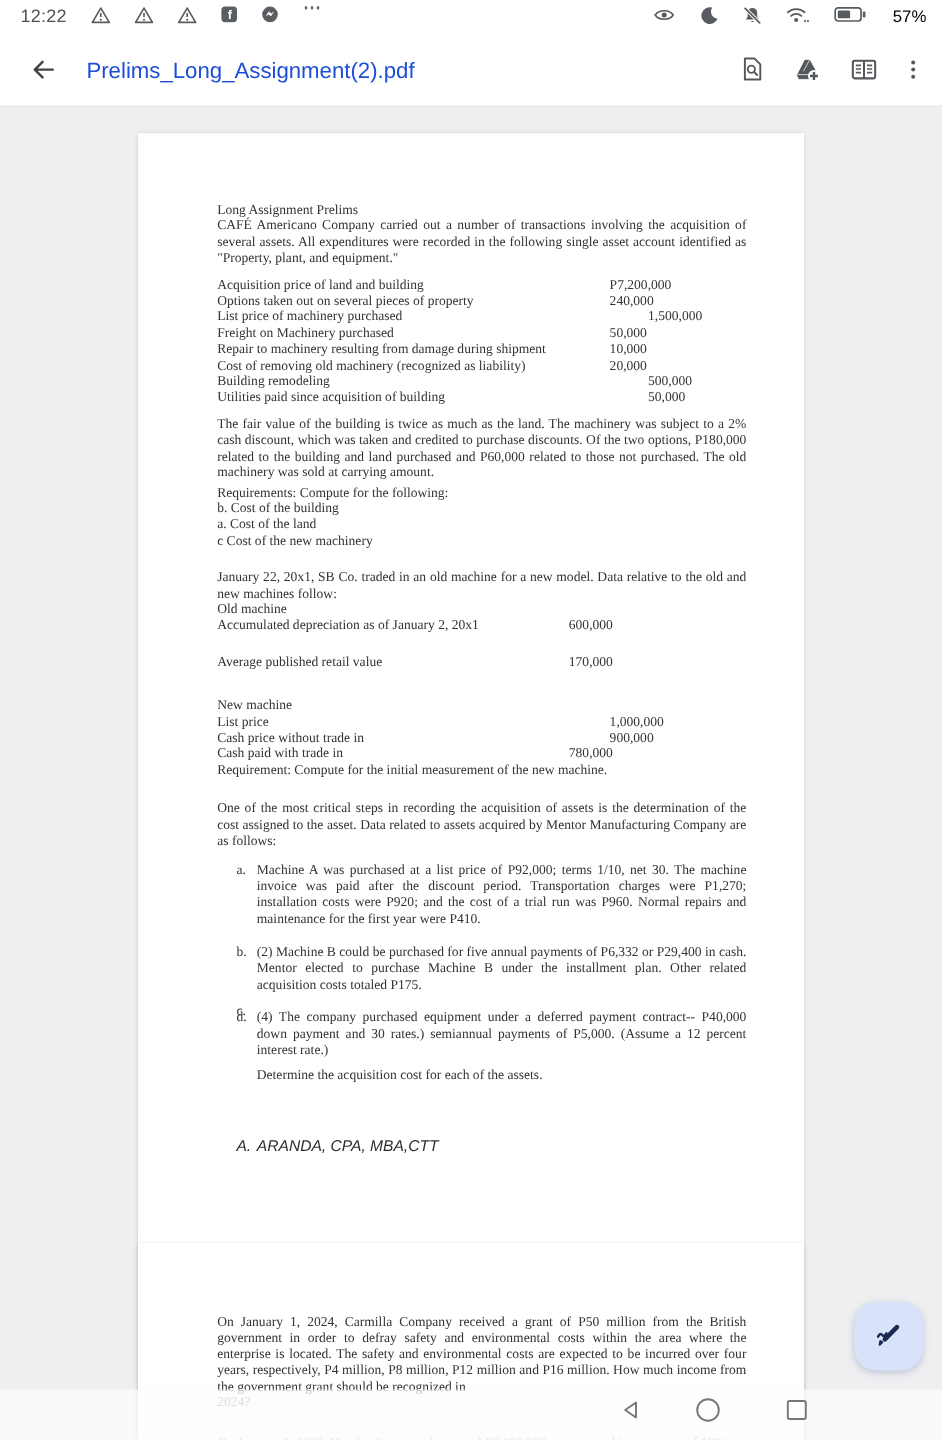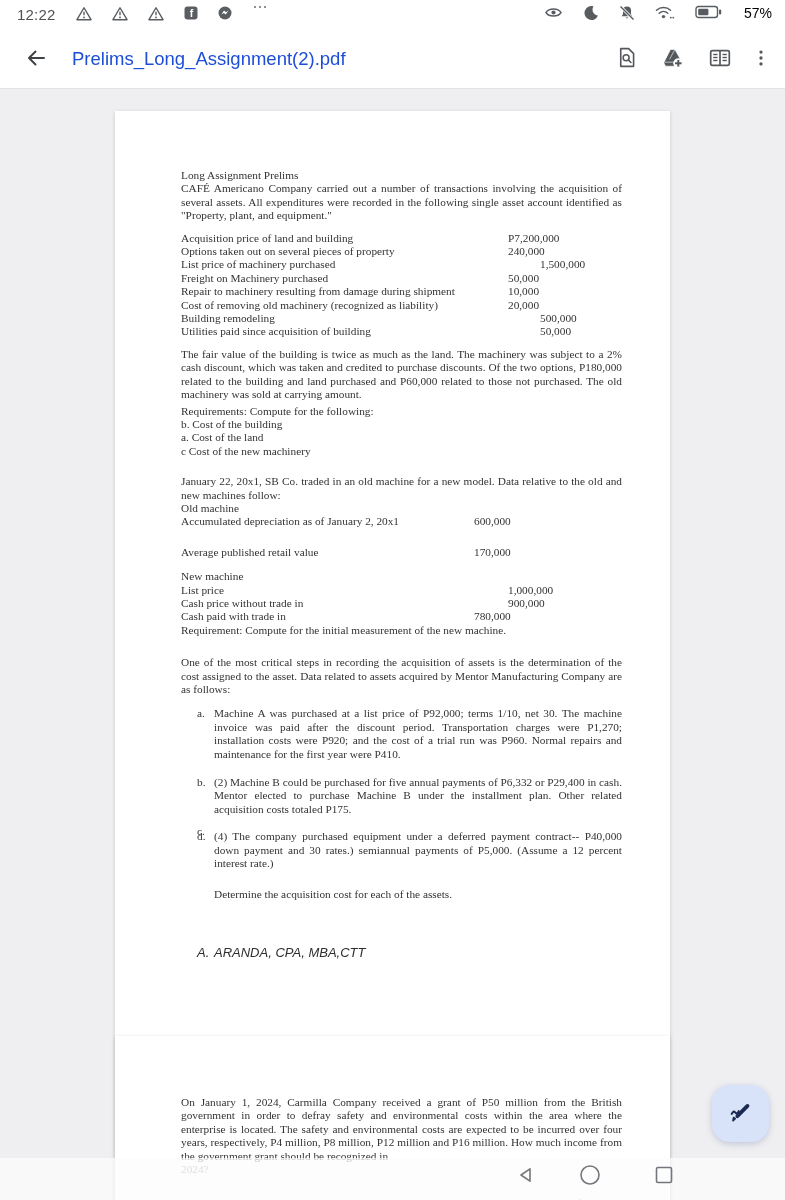--- a/index.html
+++ b/index.html
@@ -202,34 +202,34 @@
         <div>a. Cost of the land</div>
         <div>c Cost of the new machinery</div>
       </div>
 
       <p class="para" style="margin-top:17px">January 22, 20x1, SB Co. traded in an old machine for a new model. Data relative to the old and new machines follow:</p>
       <div>Old machine</div>
       <div class="row"><span>Accumulated depreciation as of January 2, 20x1</span><span class="val v-a">600,000</span></div>
 
       <div class="row" style="margin-top:17px"><span>Average published retail value</span><span class="val v-a">170,000</span></div>
 
-      <div style="margin-top:11px">New machine</div>
+      <div style="margin-top:23px">New machine</div>
       <div class="row"><span>List price</span><span class="val v-b">1,000,000</span></div>
       <div class="row"><span>Cash price without trade in</span><span class="val v-b">900,000</span></div>
       <div class="row"><span>Cash paid with trade in</span><span class="val v-a">780,000</span></div>
       <div>Requirement: Compute for the initial measurement of the new machine.</div>
 
       <p class="para" style="margin-top:19px">One of the most critical steps in recording the acquisition of assets is the determination of the cost assigned to the asset. Data related to assets acquired by Mentor Manufacturing Company are as follows:</p>
 
       <div class="item" style="margin-top:11px"><span class="marker">a.</span><span>Machine A was purchased at a list price of P92,000; terms 1/10, net 30. The machine invoice was paid after the discount period. Transportation charges were P1,270; installation costs were P920; and the cost of a trial run was P960. Normal repairs and maintenance for the first year were P410.</span></div>
       <div class="item" style="margin-top:15px"><span class="marker">b.</span><span>(2) Machine B could be purchased for five annual payments of P6,332 or P29,400 in cash. Mentor elected to purchase Machine B under the installment plan. Other related acquisition costs totaled P175.</span></div>
       <div class="item" style="margin-top:9px"><span class="marker">c.</span></div>
       <div class="item" style="margin-top:14px"><span class="marker">d.</span><span>(4) The company purchased equipment under a deferred payment contract-- P40,000 down payment and 30 rates.) semiannual payments of P5,000. (Assume a 12 percent interest rate.)</span></div>
 
-      <div class="indent" style="margin-top:18px">Determine the acquisition cost for each of the assets.</div>
+      <div class="indent" style="margin-top:8px">Determine the acquisition cost for each of the assets.</div>
 
       <div class="signature" style="margin-top:43px"><span class="marker">A.</span><span>ARANDA, CPA, MBA,CTT</span></div>
     </div>
 
     <div class="page page2">
       <p class="para">On January 1, 2024, Carmilla Company received a grant of P50 million from the British government in order to defray safety and environmental costs within the area where the enterprise is located. The safety and environmental costs are expected to be incurred over four years, respectively, P4 million, P8 million, P12 million and P16 million. How much income from the government grant should be recognized in</p>
       <div class="faded-tail">2024?</div>
       <p class="bottom-faded" style="margin-top:21px">On January 1, 2025, Hamlet Company borrowed P6,000,000 at an annual interest rate of 10% to finance</p>
     </div>
 

